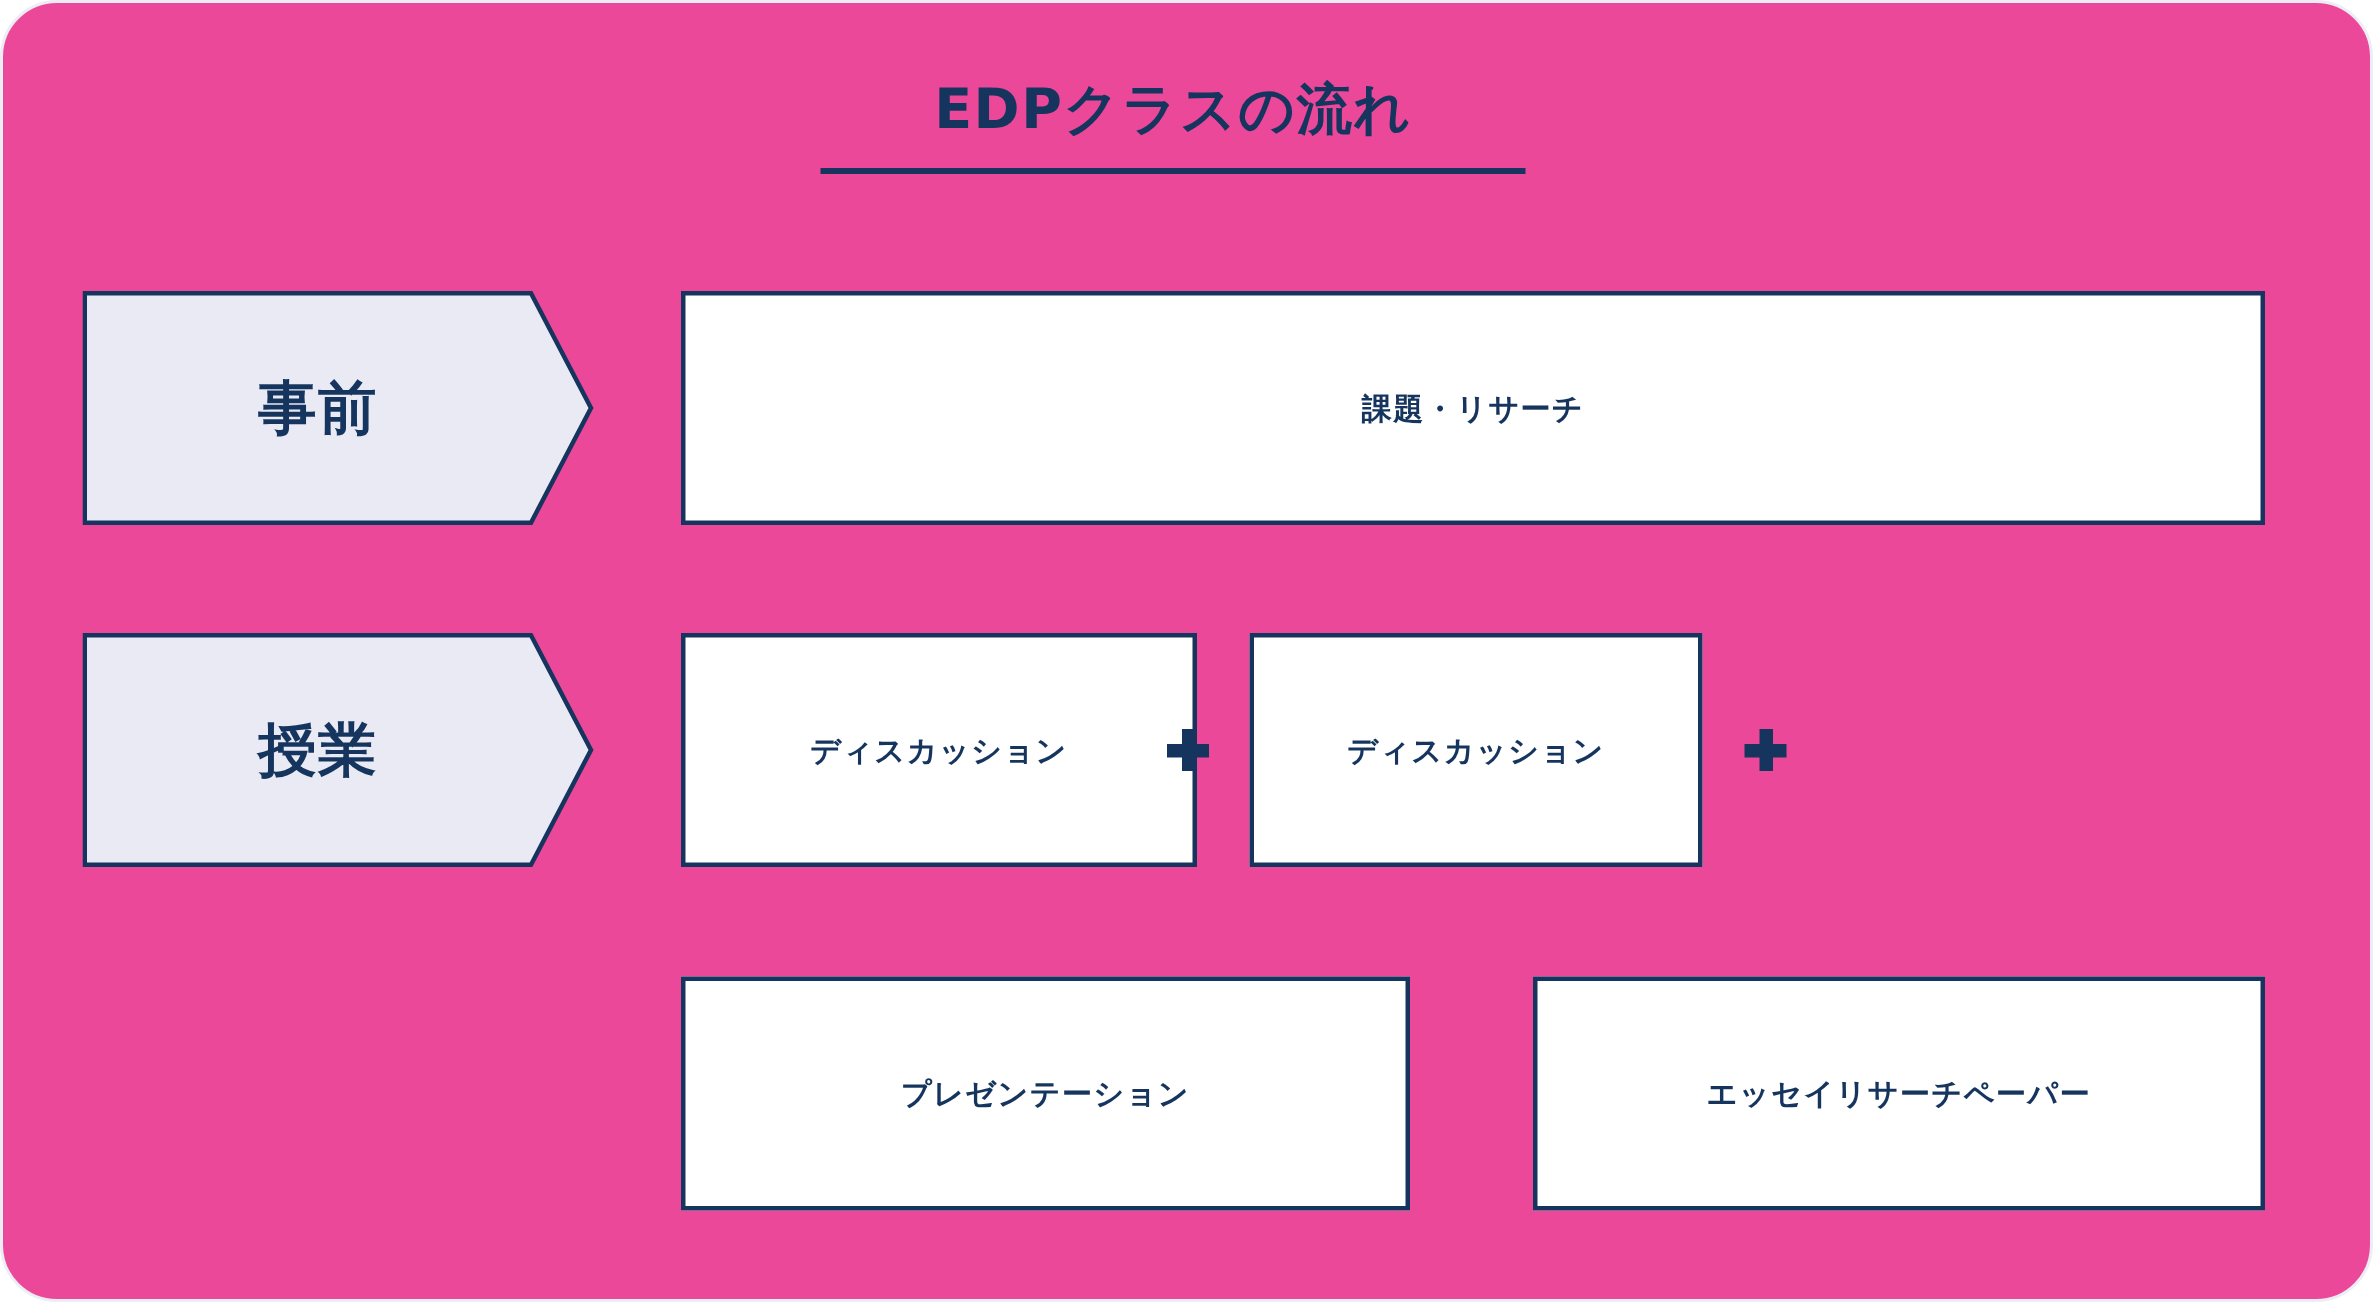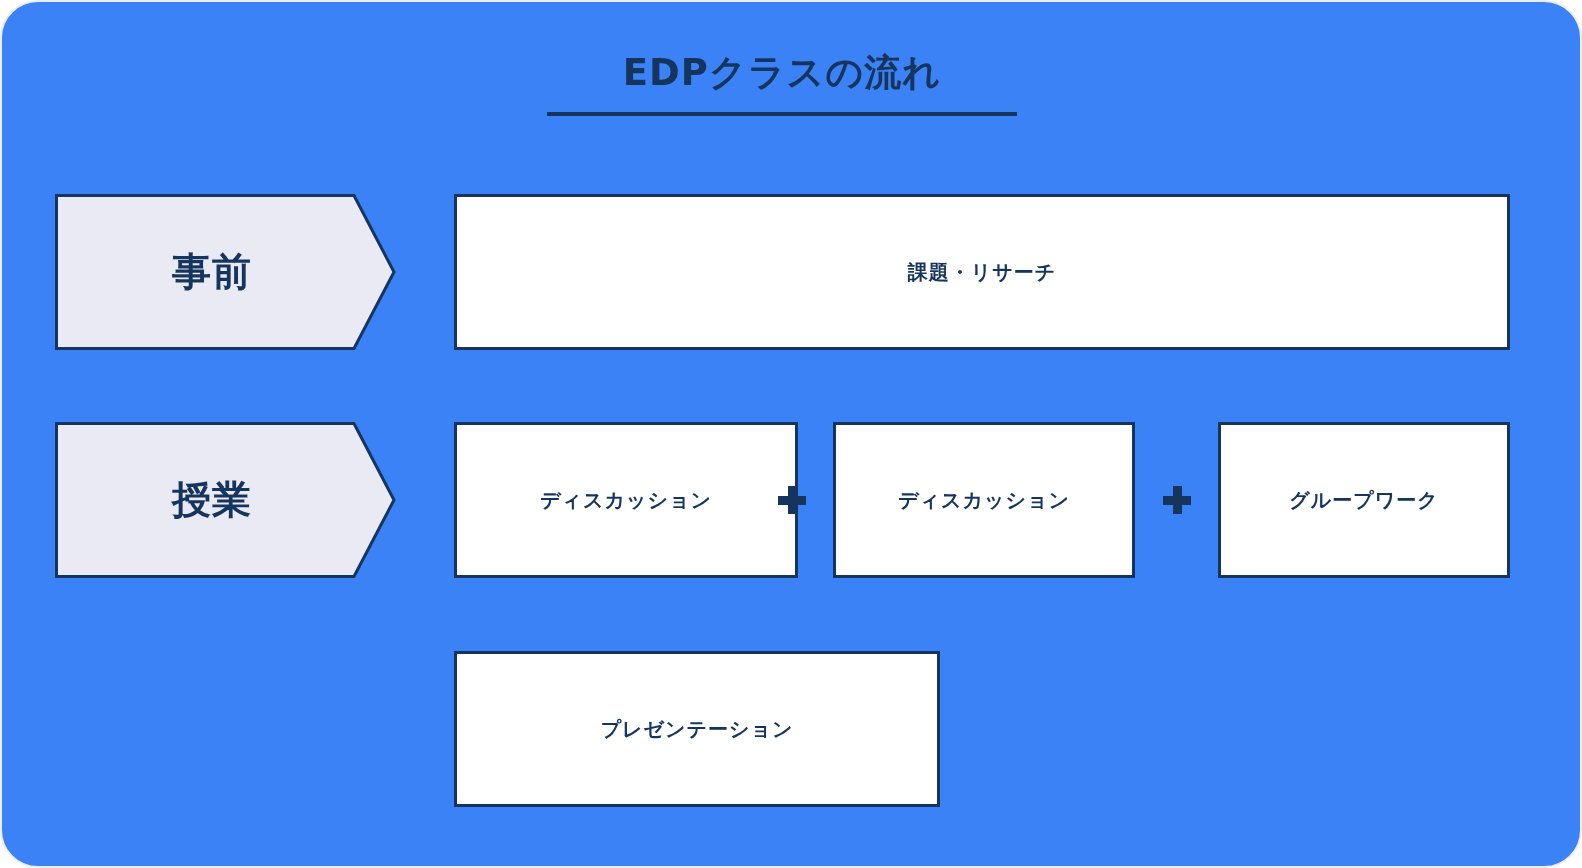--- a/index.html
+++ b/index.html
@@ -5,21 +5,21 @@
   html, body {
     margin: 0;
     padding: 0;
     background: #ffffff;
     font-family: "DejaVu Sans", "Liberation Sans", sans-serif;
   }
   .card {
     position: relative;
     width: 1582px;
     height: 868px;
-    background: #3b82f6;
+    background: #ec4899;
     border: 2px solid #ecedf5;
     border-radius: 38px;
     box-sizing: border-box;
     overflow: hidden;
     padding-left: 25px;
   }
   .title-block {
     position: absolute;
     left: 545px;
     top: 46px;
@@ -165,24 +165,24 @@
       <span class="stage-label">授業</span>
     </div>
     <div class="item-box box-discussion">
       <span class="item-label">ディスカッション</span>
     </div>
     <div class="plus plus-1"></div>
     <div class="item-box box-notetaking">
       <span class="item-label">ディスカッション</span>
     </div>
     <div class="plus plus-2"></div>
-    <div class="item-box box-groupwork">
-      <span class="item-label">グループワーク</span>
-    </div>
   </div>
 
   <div class="row row-3">
     <div class="item-box box-presentation">
       <span class="item-label">プレゼンテーション</span>
     </div>
+    <div class="item-box box-essay">
+      <span class="item-label">エッセイリサーチペーパー</span>
+    </div>
   </div>
 
 </div>
 
 </body></html>

